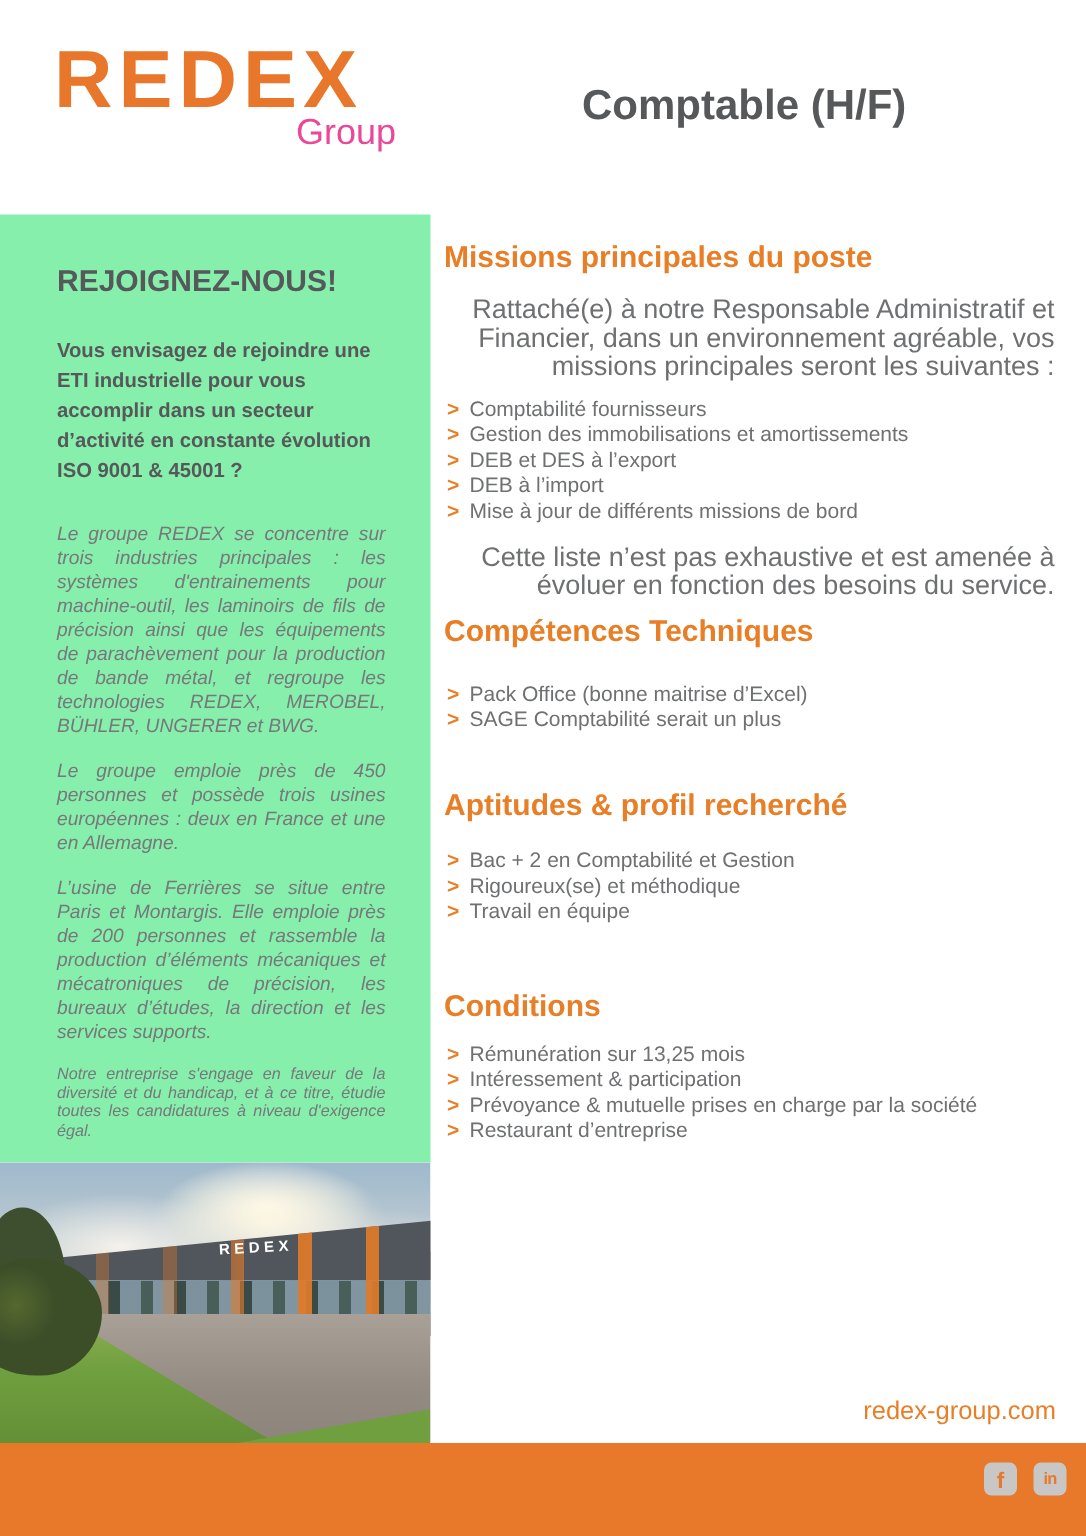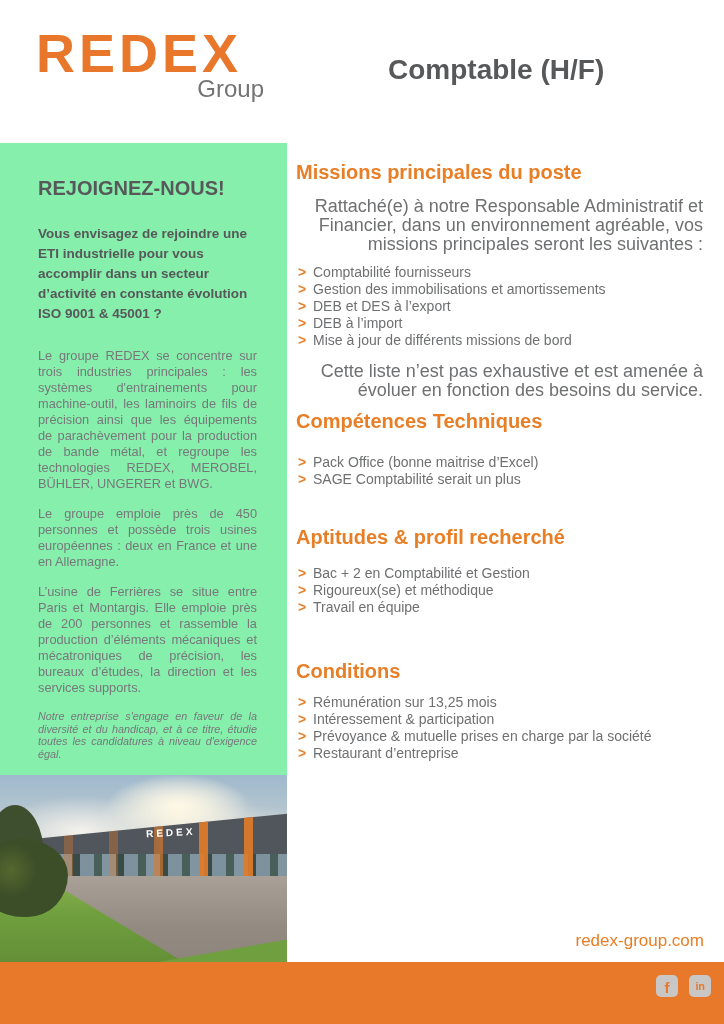--- a/index.html
+++ b/index.html
@@ -3,28 +3,28 @@
 <meta charset="utf-8">
 <style>
   * { box-sizing: border-box; }
   html,body { margin:0; padding:0; background:#ffffff; }
   body { font-family:"Liberation Sans", sans-serif; }
   .page { position:relative; width:724px; height:1024px; background:#ffffff; overflow:hidden; }
 
   
   .logo { position:absolute; left:36px; top:24px; width:232px; }
   .logo-text { font-size:54px; font-weight:bold; color:#E8772B; letter-spacing:4px; line-height:58px; }
-  .logo-sub { font-size:24px; color:#737373; text-align:right; margin-top:-6px; padding-right:4px; line-height:26px; }
+  .logo-sub { font-size:24px; color:#ec4899; text-align:right; margin-top:-6px; padding-right:4px; line-height:26px; }
   .job-title { position:absolute; left:388px; top:52px; margin:0; font-size:28px; line-height:36px; font-weight:bold; color:#57585A; }
 
   
   .sidebar { position:absolute; left:0; top:143px; width:287px; height:632px; background:#86efac; padding:28px 30px 0 38px; }
   .sb-h { font-size:20px; font-weight:bold; color:#57585A; margin:6px 0 0; }
   .sb-intro { font-weight:bold; font-size:13.5px; line-height:20px; color:#57585A; margin:24px 0 4px; }
-  .sb-para { font-size:12.8px; line-height:16px; color:#77787A; text-align:justify; margin:14px 0 0; }
+  .sb-para { font-style:italic; font-size:12.8px; line-height:16px; color:#77787A; text-align:justify; margin:14px 0 0; }
   .sb-para.first { margin-top:24px; }
   .sb-note { font-style:italic; font-size:10.8px; line-height:12.5px; color:#77787A; text-align:justify; margin:14px 0 0; }
 
   
   .photo { position:absolute; left:0; top:775px; width:287px; height:187px; overflow:hidden; }
   .sky { position:absolute; inset:0; background:
     radial-gradient(100px 44px at 62% 16%, rgba(255,250,233,.95), rgba(255,250,233,0) 70%),
     radial-gradient(120px 50px at 28% 30%, rgba(250,246,238,.9), rgba(250,246,238,0) 70%),
     radial-gradient(150px 60px at 82% 38%, rgba(236,234,227,.85), rgba(236,234,227,0) 70%),
     linear-gradient(180deg, #9FB9CC 0%, #C6CFD2 35%, #E4E1D8 62%, #ECEADF 100%); }

